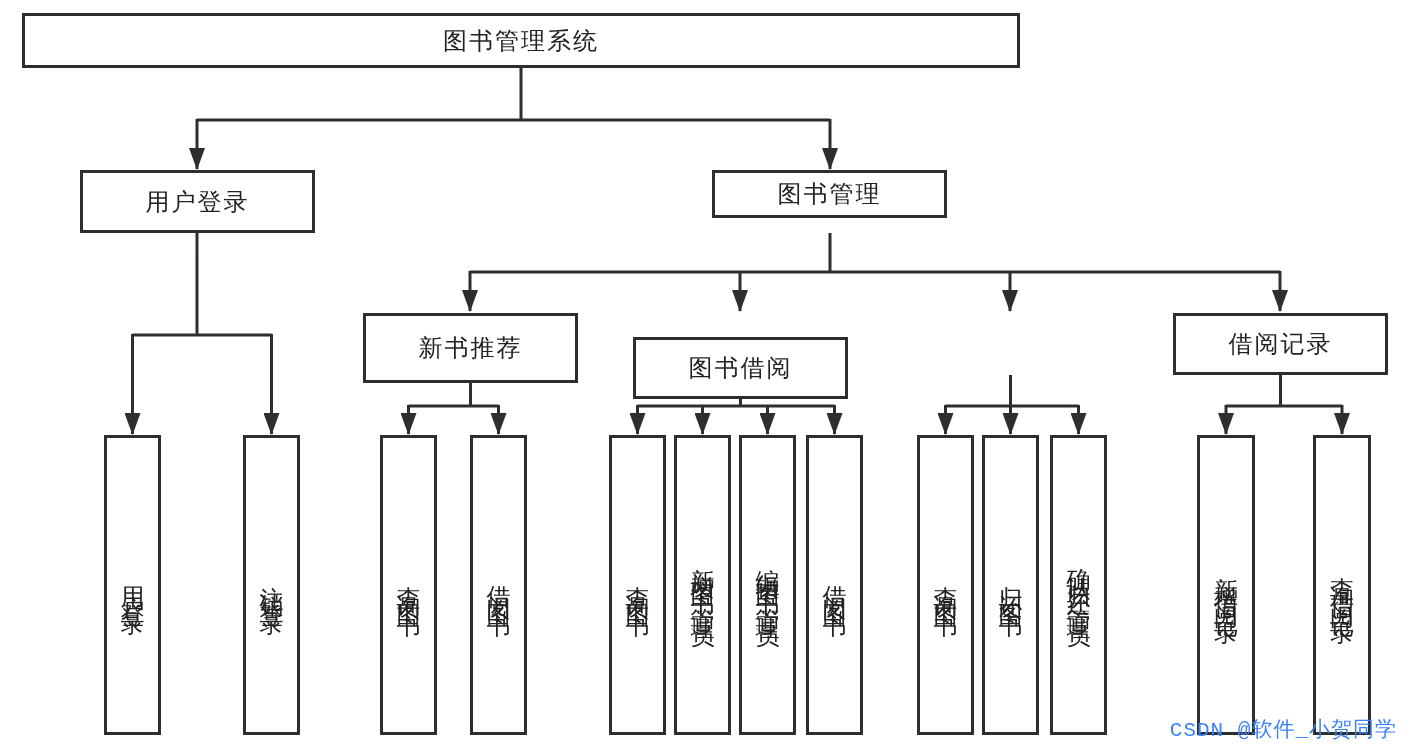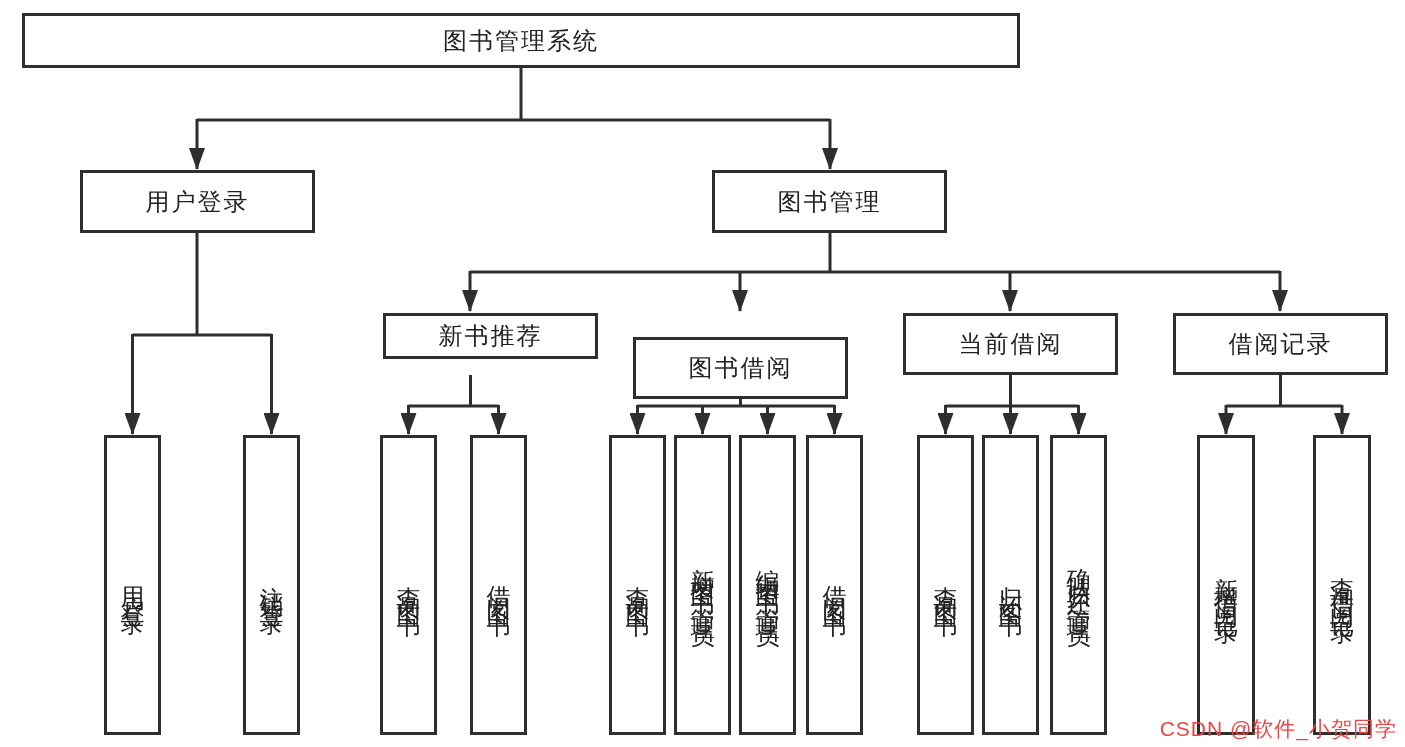--- a/index.html
+++ b/index.html
@@ -42,23 +42,23 @@
     justify-content: center;
     font-size: 24px;
     letter-spacing: 2px;
     line-height: 1;
     text-align: center;
   }
   
   .b-root  { left: 22px;   top: 13px;  width: 998px; height: 55px; }
   
   .b-login { left: 80px;   top: 170px; width: 235px; height: 63px; }
-  .b-mgmt  { left: 712px;  top: 170px; width: 235px; height: 63px; }
-  
-  .b-nb    { left: 363px;  top: 313px; width: 215px; height: 46px; margin-left: 20px; }
+  .b-mgmt  { left: 712px;  top: 170px; width: 235px; height: 48px; }
+  
+  .b-nb    { left: 363px;  top: 313px; width: 215px; height: 70px; }
   .b-bb    { left: 633px;  top: 313px; width: 215px; height: 62px; margin-top: 24px; }
   .b-cb    { left: 903px;  top: 313px; width: 215px; height: 62px; }
   .b-br    { left: 1173px; top: 313px; width: 215px; height: 62px; }
   
   .leaf {
     top: 435px;
     width: 57px;
     height: 300px;
     letter-spacing: 0;
   }
@@ -84,23 +84,24 @@
   .f12 { left: 1197px; width: 58px; }
   .f13 { left: 1313px; width: 58px; }
   .f6 .vtext, .f7 .vtext, .f11 .vtext { letter-spacing: 8px; }
 
   .watermark {
     position: absolute;
     right: 8px;
     bottom: 4px;
     font-size: 21px;
     letter-spacing: 1px;
-    color: #ef4444;
+    color: #3b82f6;
     z-index: 5;
     pointer-events: none;
+    font-family: Liberation Mono, monospace;
   }
 </style>
 </head>
 <body>
 
 <div class="canvas">
 
   <svg class="wires" width="1405" height="747" viewBox="0 0 1405 747" xmlns="http://www.w3.org/2000/svg">
     <defs>
       <marker id="ah" viewBox="0 0 22 16" refX="21" refY="8" markerWidth="22" markerHeight="16" markerUnits="userSpaceOnUse" orient="auto">
@@ -166,23 +167,20 @@
   <div class="node b-mgmt">
     <span>图书管理</span>
   </div>
 
   <div class="node b-nb">
     <span>新书推荐</span>
   </div>
   <div class="node b-bb">
     <span>图书借阅</span>
   </div>
-  <div class="node b-cb">
-    <span>当前借阅</span>
-  </div>
   <div class="node b-br">
     <span>借阅记录</span>
   </div>
 
   <div class="node leaf f1">
     <span class="vtext">用户登录</span>
   </div>
   <div class="node leaf f2">
     <span class="vtext">注销登录</span>
   </div>

